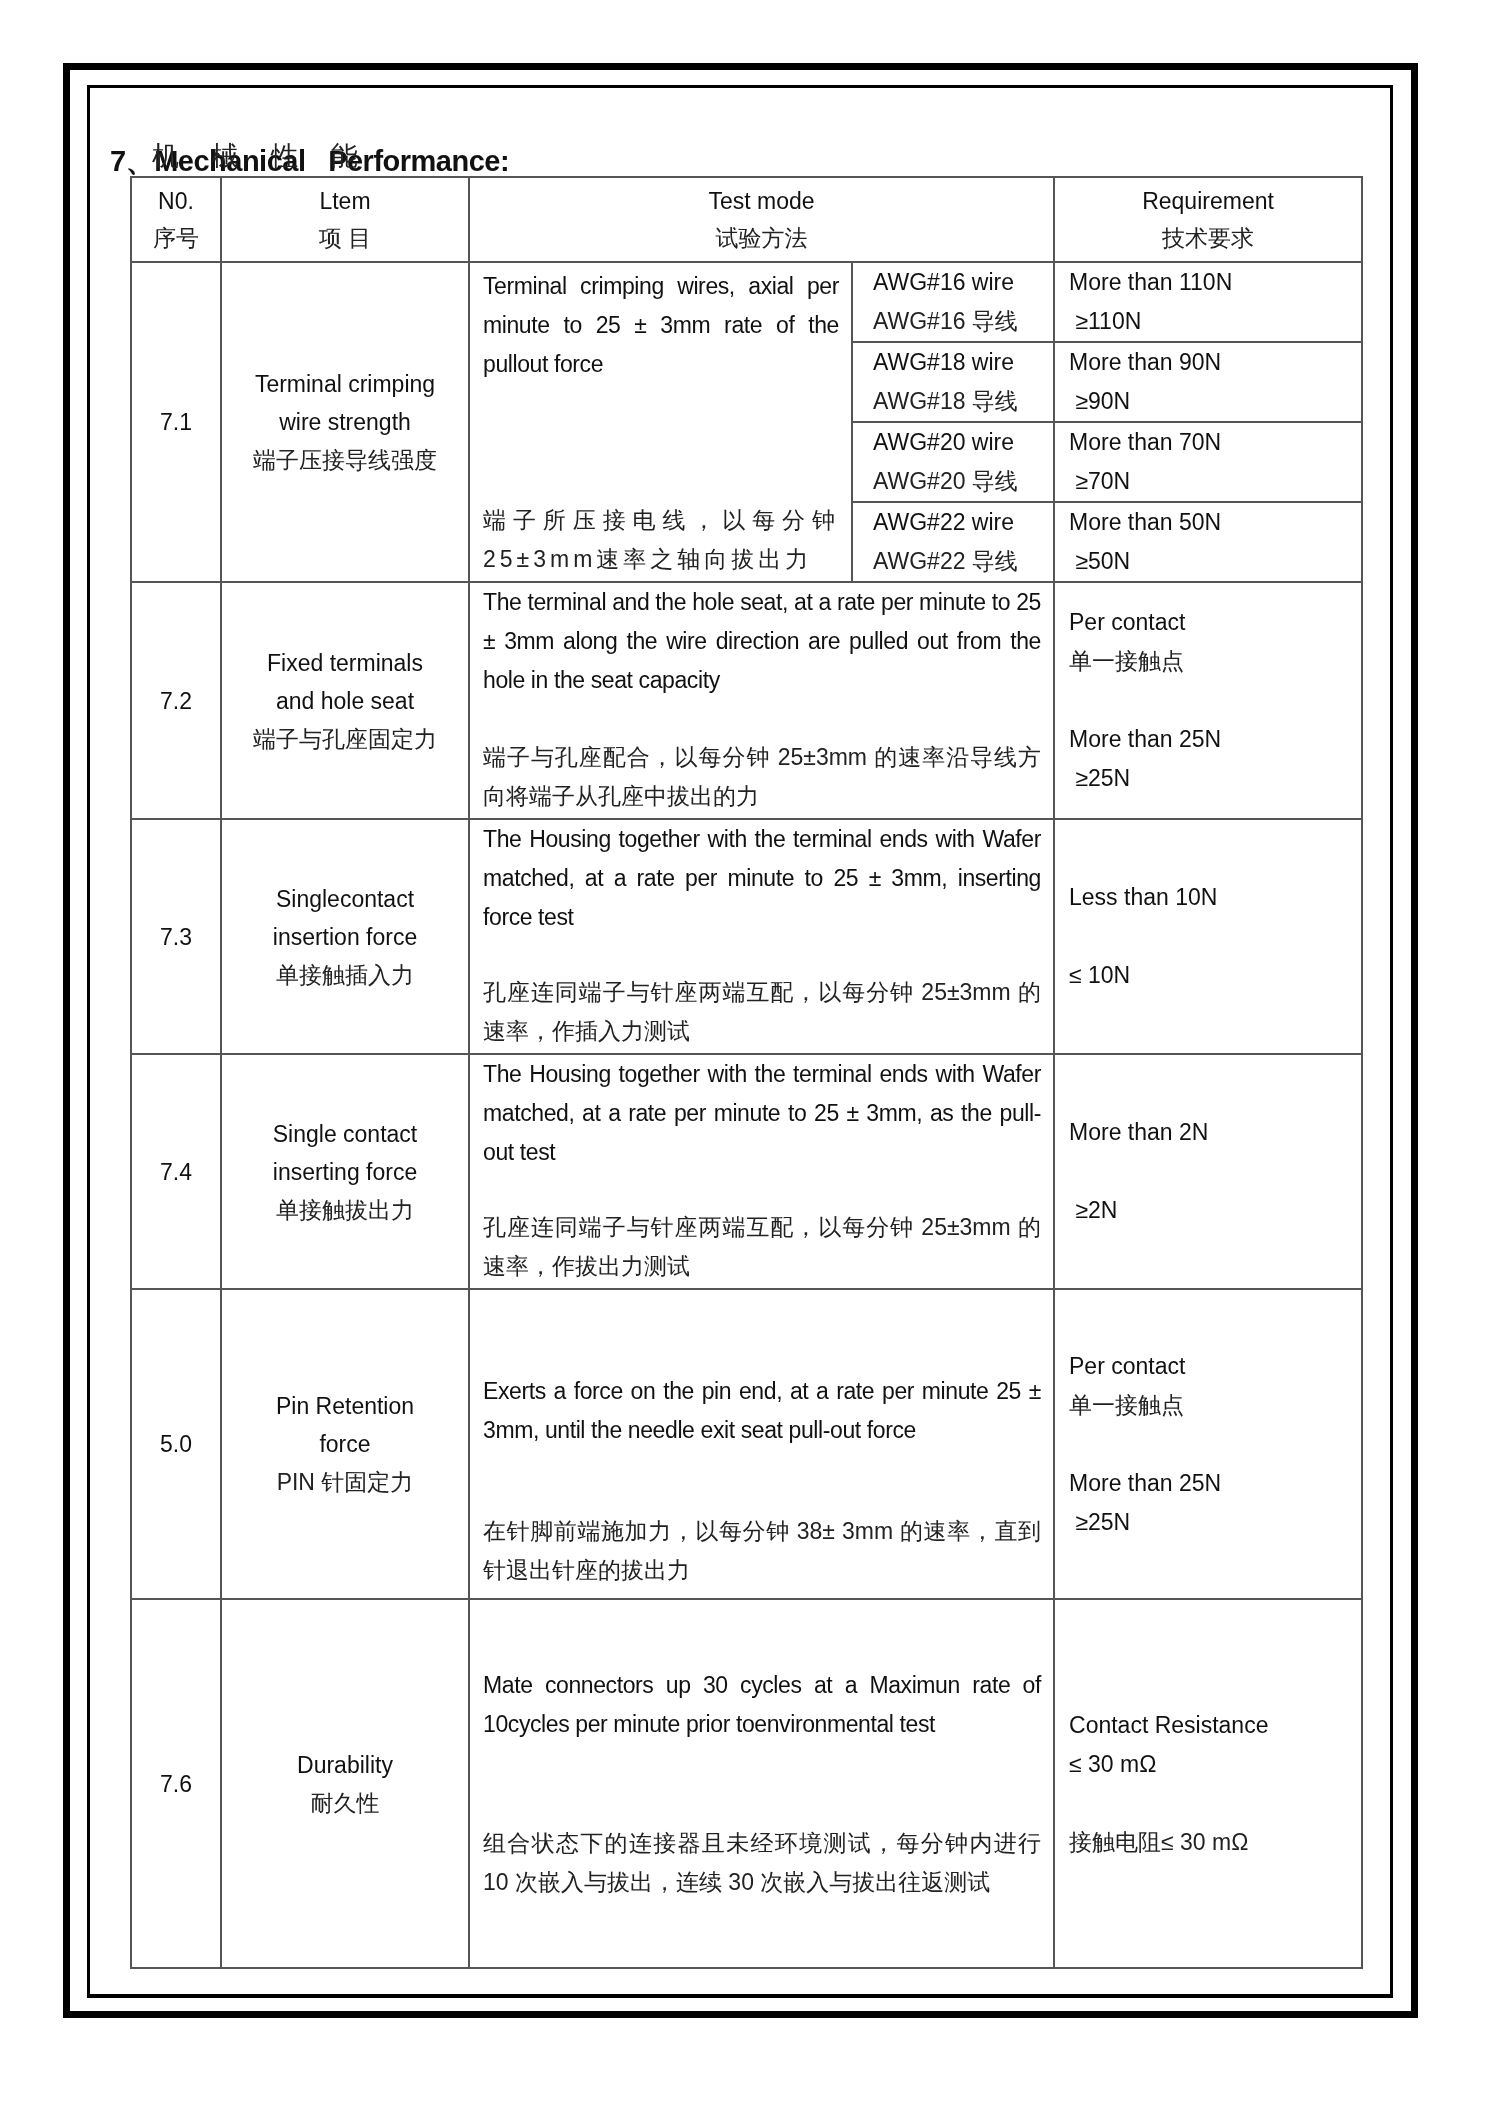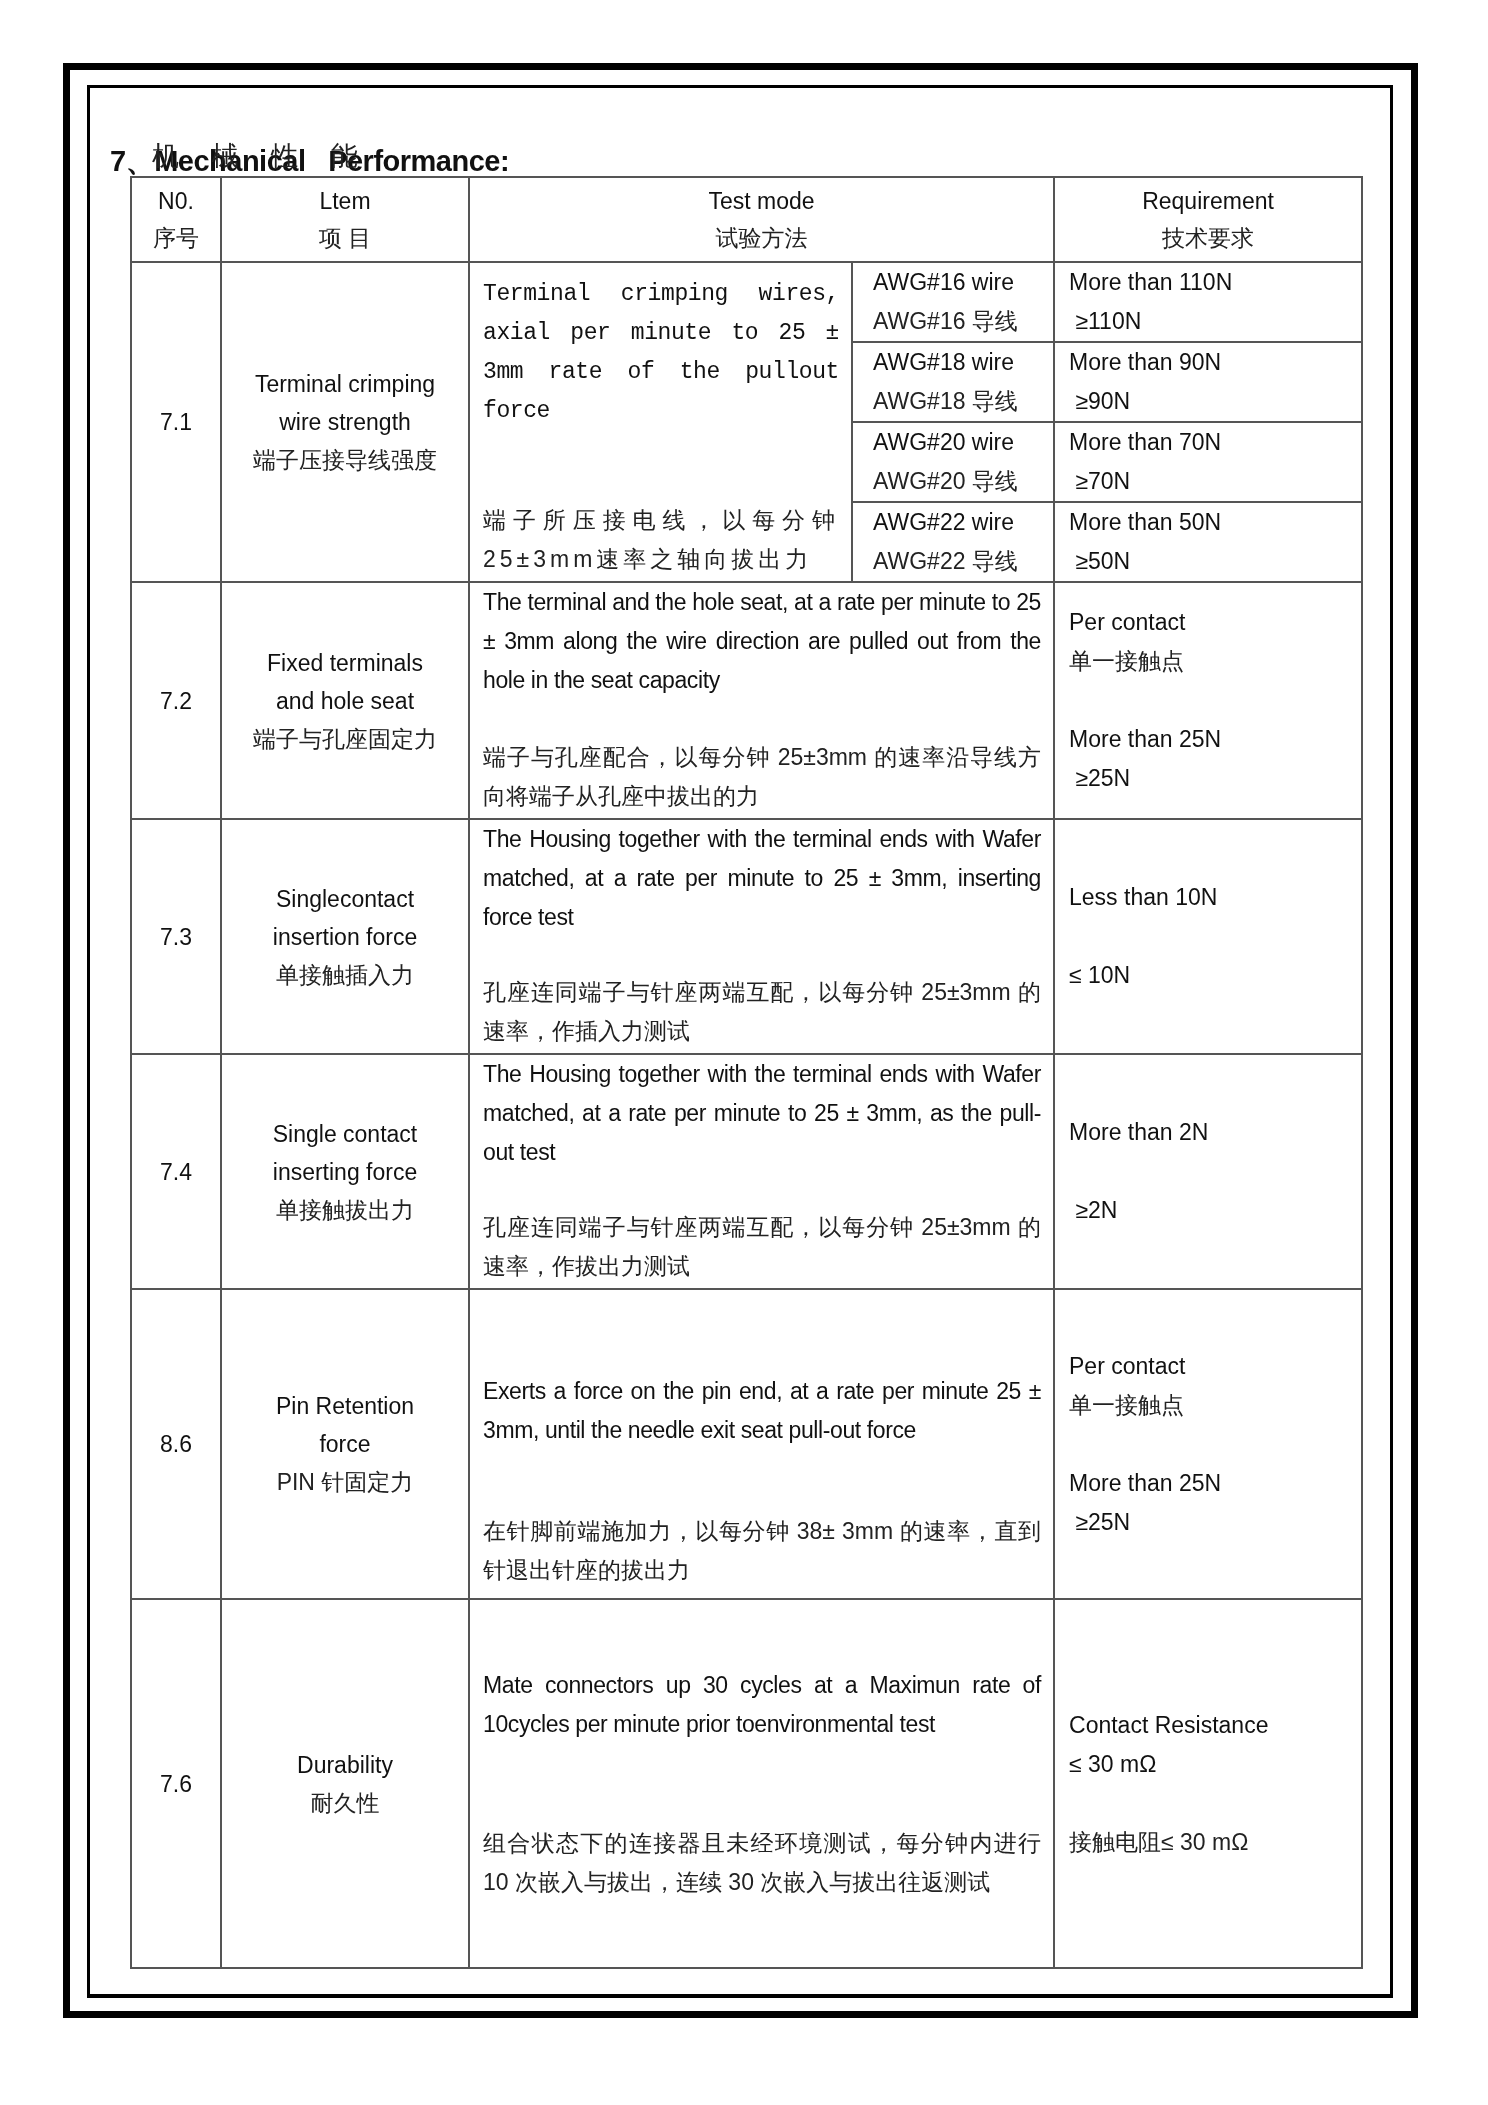--- a/index.html
+++ b/index.html
@@ -70,21 +70,21 @@
 
     <tr class="r71">
       <td rowspan="4" class="cell-center">7.1</td>
       <td rowspan="4" class="cell-center">
         <span class="block">Terminal crimping</span>
         <span class="block">wire strength</span>
         <span class="block zh">端子压接导线强度</span>
       </td>
       <td rowspan="4" class="mode" style="vertical-align:top;">
         <div style="height:316px; position:relative;">
-          <span class="block en" style="padding-top:12px;font-family:Liberation Mono, monospace;">Terminal crimping wires, axial per minute to 25 ± 3mm rate of the pullout force</span>
+          <span class="block en" style="padding-top:4px;">Terminal crimping wires, axial per minute to 25 ± 3mm rate of the pullout force</span>
           <span class="block zh" style="position:absolute; left:0; right:0; bottom:0; letter-spacing:4px;">端子所压接电线，以每分钟 25±3mm速率之轴向拔出力</span>
         </div>
       </td>
       <td class="awg">
         <span class="block">AWG#16 wire</span>
         <span class="block zh">AWG#16 导线</span>
       </td>
       <td class="req">
         <span class="block">More than 110N</span>
         <span class="block" style="white-space:pre;"> ≥110N</span>
@@ -177,21 +177,21 @@
         </div>
       </td>
       <td class="req">
         <span class="block">More than 2N</span>
         <span class="block" style="height:39px;"></span>
         <span class="block" style="white-space:pre;"> ≥2N</span>
       </td>
     </tr>
 
     <tr class="r75">
-      <td class="cell-center">8.6</td>
+      <td class="cell-center">5.0</td>
       <td class="cell-center">
         <span class="block">Pin Retention</span>
         <span class="block">force</span>
         <span class="block zh">PIN 针固定力</span>
       </td>
       <td colspan="2" class="mode">
         <div style="height:228px; position:relative;">
           <span class="block en" style="position:absolute; left:0; right:0; top:42px;">Exerts a force on the pin end, at a rate per minute 25 ± 3mm, until the needle exit seat pull-out force</span>
           <span class="block zh" style="position:absolute; left:0; right:0; top:182px;">在针脚前端施加力，以每分钟 38± 3mm 的速率，直到针退出针座的拔出力</span>
         </div>

